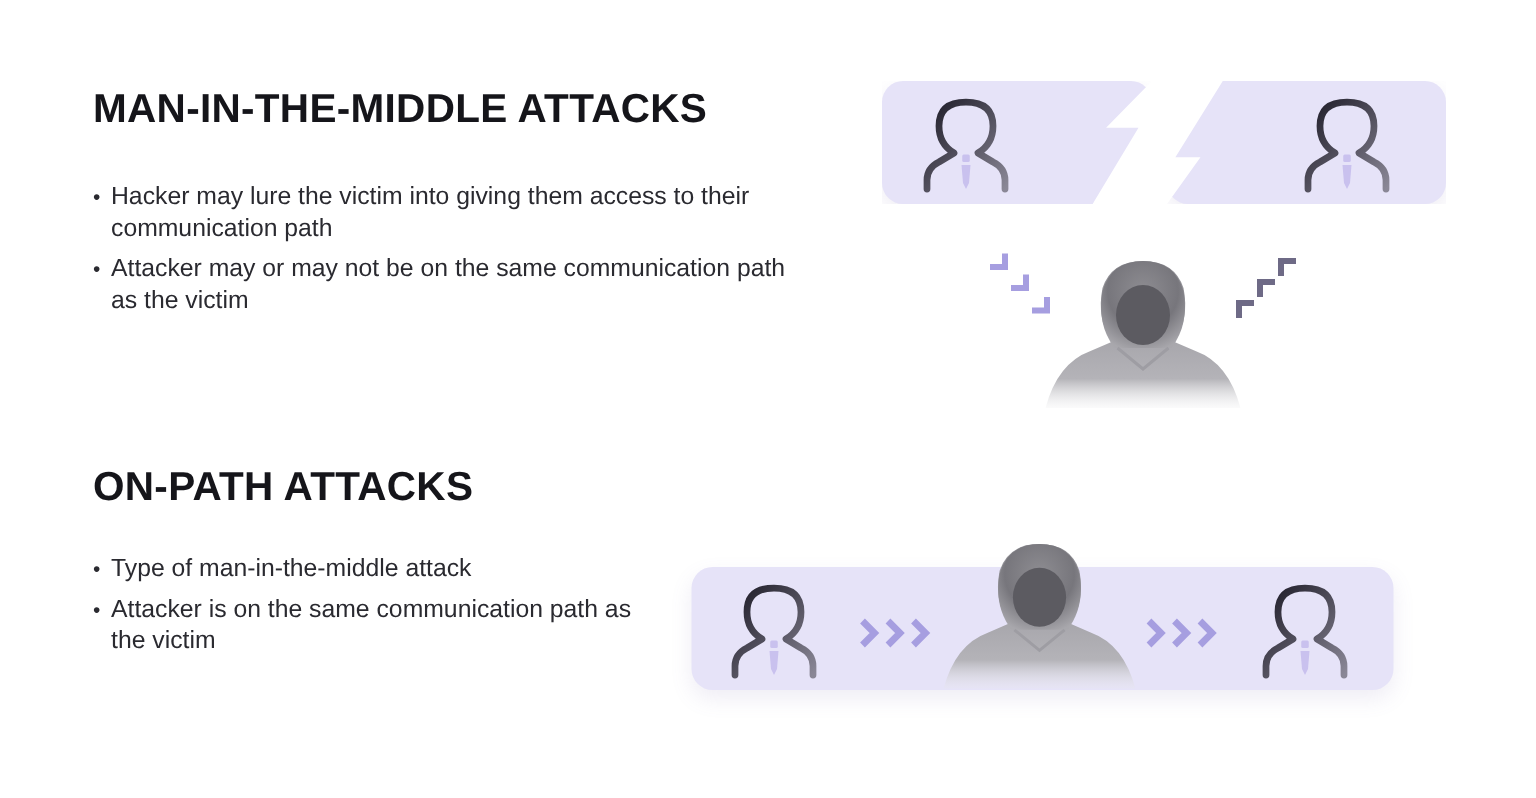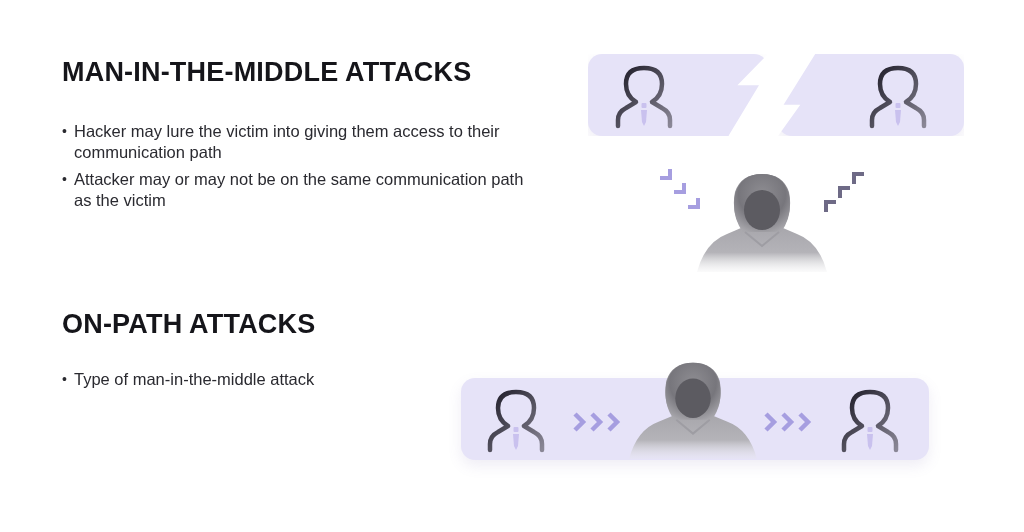--- a/index.html
+++ b/index.html
@@ -64,20 +64,21 @@
 
 <h1 class="heading h1">MAN-IN-THE-MIDDLE ATTACKS</h1>
 <ul class="bullets b1">
   <li>Hacker may lure the victim into giving them access to their communication path</li>
   <li>Attacker may or may not be on the same communication path as the victim</li>
 </ul>
 
 <h1 class="heading h2">ON-PATH ATTACKS</h1>
 <ul class="bullets b2">
   <li>Type of man-in-the-middle attack</li>
+  <li>Attacker is on the same communication path as the victim</li>
 </ul>
 
 <div class="panel p-left"></div>
 <div class="panel p-right"></div>
 
 <svg class="person" style="left:612px;top:62px;">
     <use href="#user"></use>
   </svg>
 <svg class="person" style="left:866px;top:62px;">
     <use href="#user"></use>

